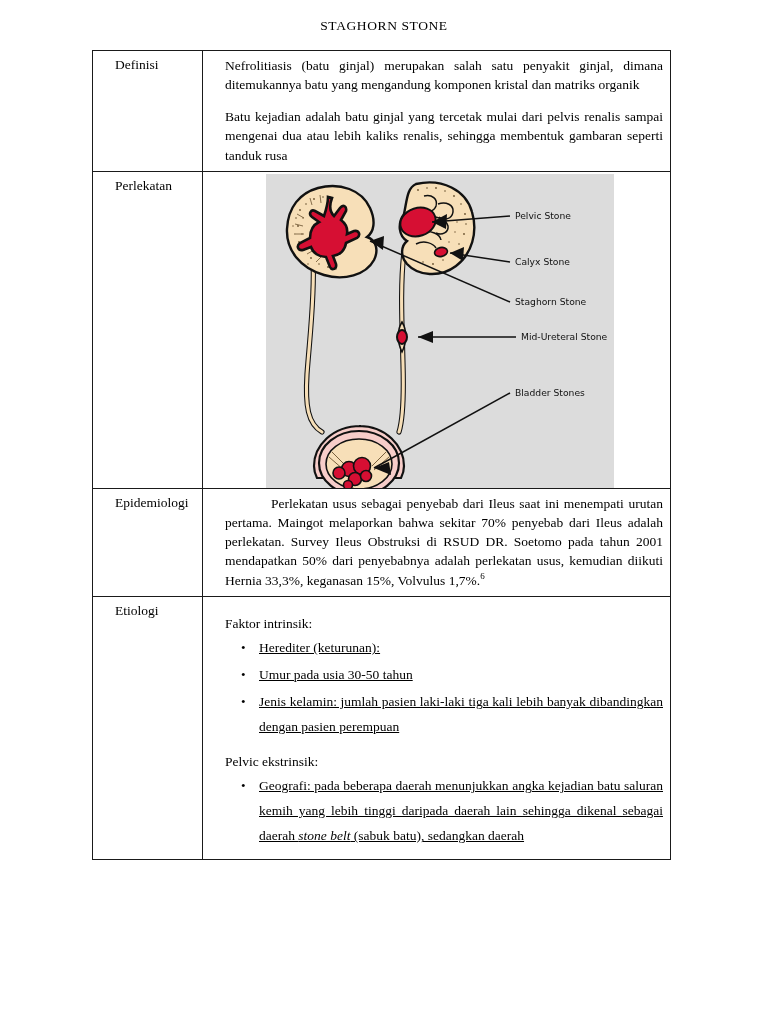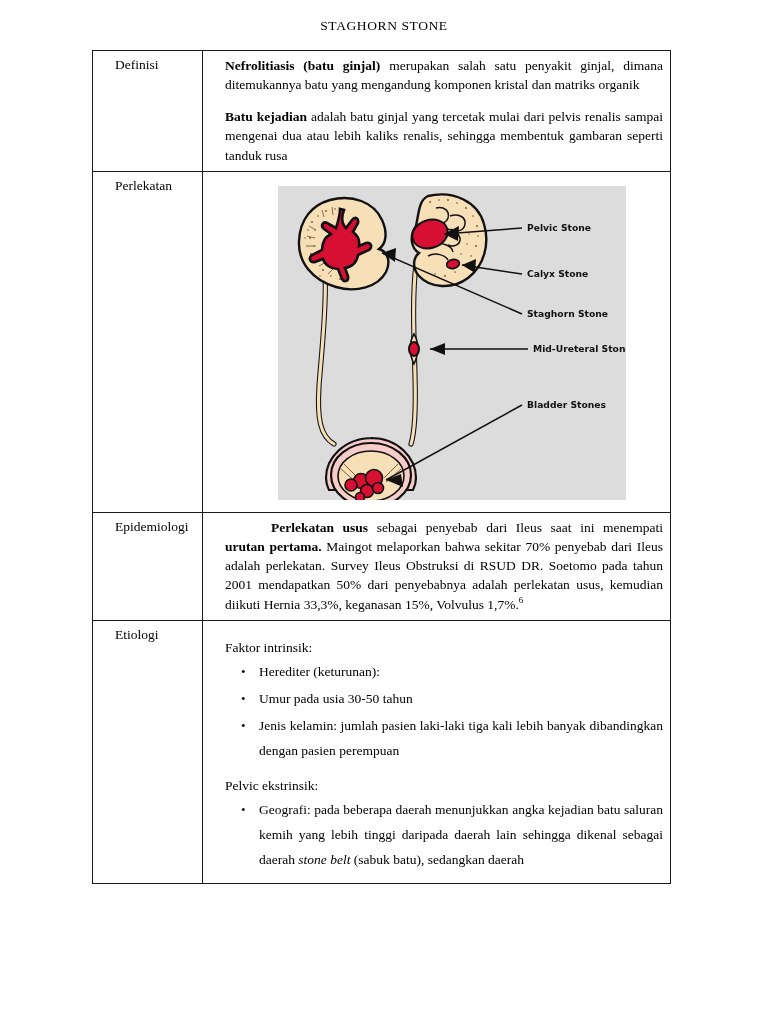--- a/index.html
+++ b/index.html
@@ -40,43 +40,43 @@
   }
   td.label-col { width: 110px; font-size: 13.5px; line-height: 1.3; }
   td.content-col { width: 468px; font-size: 13.5px; }
 
   .para {
     text-align: justify;
     line-height: 1.42;
     margin: 0;
   }
   .para + .para { margin-top: 13px; }
-  .para b { font-weight: bold; }
+  .para b { font-weight: normal; }
   sup { font-size: 9px; vertical-align: super; }
 
   .indent-first { text-indent: 46px; }
 
   .plain-line { line-height: 1.5; margin: 12px 0 2px 0; }
-  ul.bullets { margin: 0 0 4px 0; padding-left: 34px; list-style: none; }
+  ul.bullets { margin: 0 0 4px 0; padding-left: 34px; list-style: none; text-decoration: underline; }
   ul.bullets li {
     position: relative;
     text-align: justify;
     line-height: 1.85;
     margin-bottom: 2px;
   }
   ul.bullets li::before {
     content: "\2022";
     position: absolute;
     left: -18px;
     top: 0;
     font-size: 13px;
   }
 
   
-  .diagram-cell { padding: 12px !important; font-weight: bold; }
+  .diagram-cell { padding: 0 !important; }
   .diagram-wrap { position: relative; height: 316px; width: 100%; }
   .figure {
     position: absolute;
     left: 63px;
     top: 2px;
     width: 348px;
     height: 314px;
     background: #dcdcdc;
     overflow: hidden;
   }

